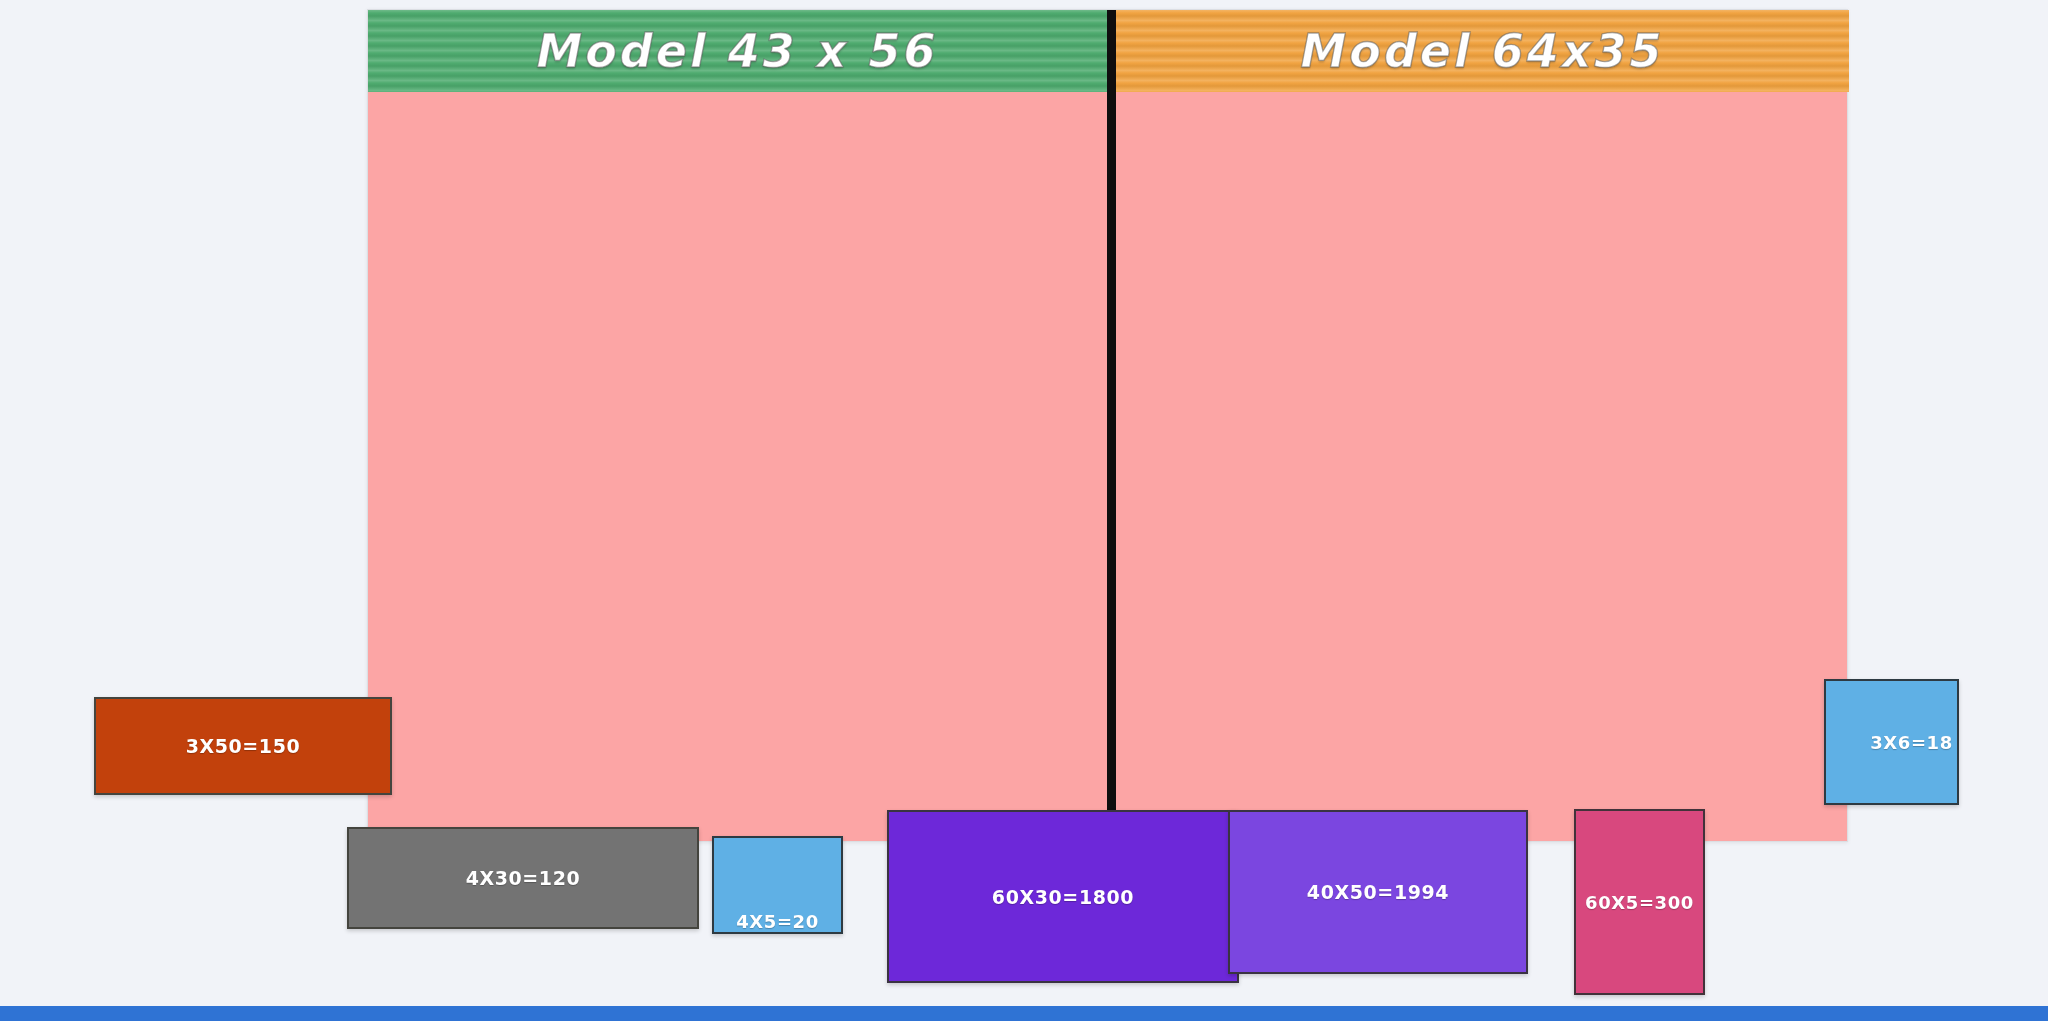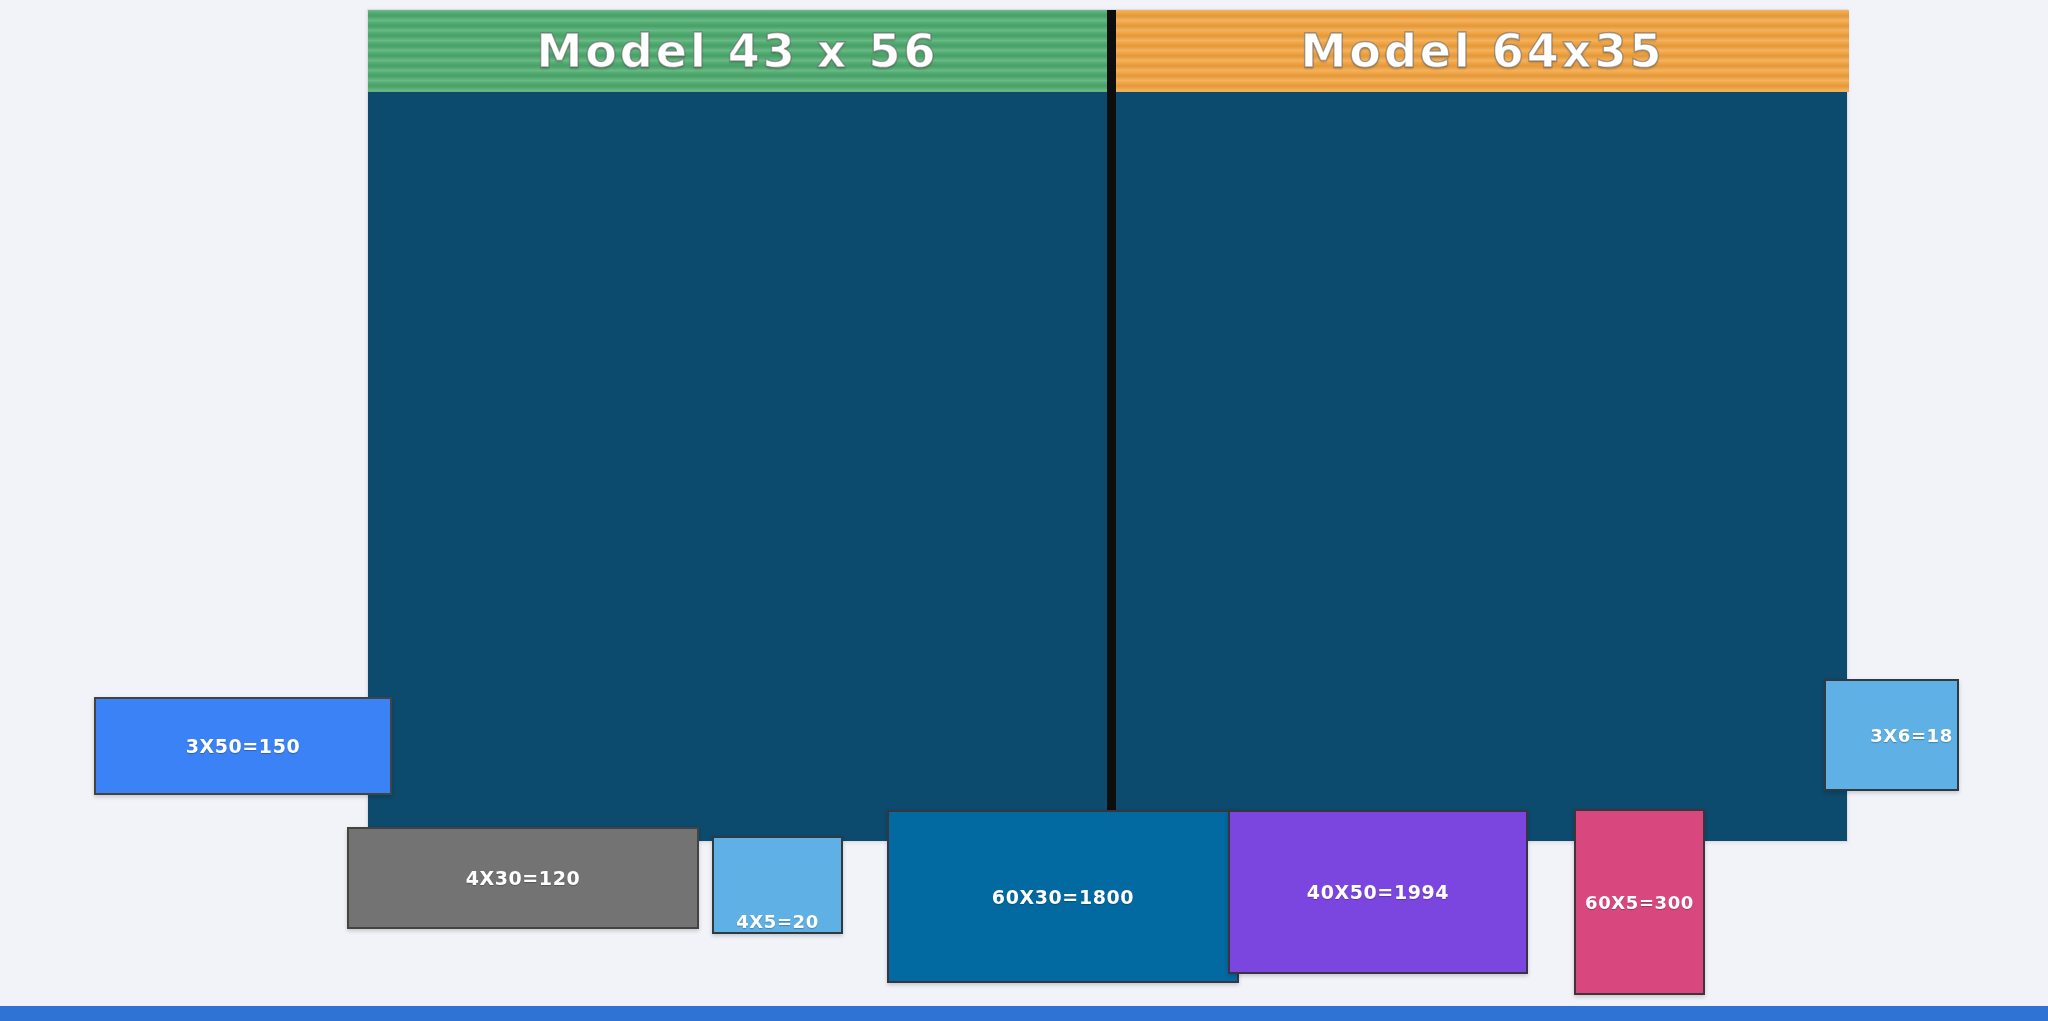--- a/index.html
+++ b/index.html
@@ -49,58 +49,58 @@
 
   .bottom-bar {
     position:absolute; left:0; top:1006px; width:2048px; height:15px;
   }
 </style>
 </head>
 <body>
 
 <div class="stage" style="background-color: rgb(241, 243, 248);">
 
-  <div class="board" style="background-color: #0c4a6e;">
+  <div class="board" style="background-color: #fca5a5; font-style: italic;">
 
     <div class="header header-left" style="background-color: rgb(76, 170, 109);">
       <span>Model 43 x 56</span>
     </div>
 
     <div class="header header-right" style="background-color: rgb(241, 162, 62);">
       <span>Model 64x35</span>
     </div>
 
     <div class="divider" style="background-color: rgb(14, 14, 14);"></div>
 
   </div>
 
-  <div class="tile" style="left: 94px; top: 697px; width: 298px; height: 98px; background-color: #3b82f6; border-color: rgb(68, 68, 62);">
+  <div class="tile" style="left: 94px; top: 697px; width: 298px; height: 98px; background-color: #c2410c; border-color: rgb(68, 68, 62);">
     <span class="tile-label">3X50=150</span>
   </div>
 
   <div class="tile" style="left: 347px; top: 827px; width: 352px; height: 102px; background-color: #737373; border-color: rgb(68, 68, 62);">
     <span class="tile-label">4X30=120</span>
   </div>
 
   <div class="tile small" style="left: 712px; top: 836px; width: 131px; height: 98px; background-color: rgb(95, 176, 229); border-color: rgb(46, 58, 66); align-items: flex-end;">
     <span class="tile-label">4X5=20</span>
   </div>
 
-  <div class="tile" style="left: 887px; top: 810px; width: 352px; height: 173px; background-color: #0369a1; border-color: rgb(58, 51, 66);">
+  <div class="tile" style="left: 887px; top: 810px; width: 352px; height: 173px; background-color: #6d28d9; border-color: rgb(58, 51, 66);">
     <span class="tile-label">60X30=1800</span>
   </div>
 
   <div class="tile" style="left: 1228px; top: 810px; width: 300px; height: 164px; background-color: rgb(123, 70, 224); border-color: rgb(58, 51, 66);">
     <span class="tile-label">40X50=1994</span>
   </div>
 
   <div class="tile small" style="left: 1574px; top: 809px; width: 131px; height: 186px; background-color: rgb(216, 72, 126); border-color: rgb(66, 50, 58);">
     <span class="tile-label">60X5=300</span>
   </div>
 
 
-  <div class="tile small" style="left: 1824px; top: 679px; width: 135px; height: 112px; background-color: rgb(95, 176, 229); border-color: rgb(46, 58, 66); padding-left: 40px;">
+  <div class="tile small" style="left: 1824px; top: 679px; width: 135px; height: 126px; background-color: rgb(95, 176, 229); border-color: rgb(46, 58, 66); padding-left: 40px;">
     <span class="tile-label">3X6=18</span>
   </div>
 
   <div class="bottom-bar" style="background-color: rgb(47, 115, 212);"></div>
 
 </div>
 
 </body></html>

